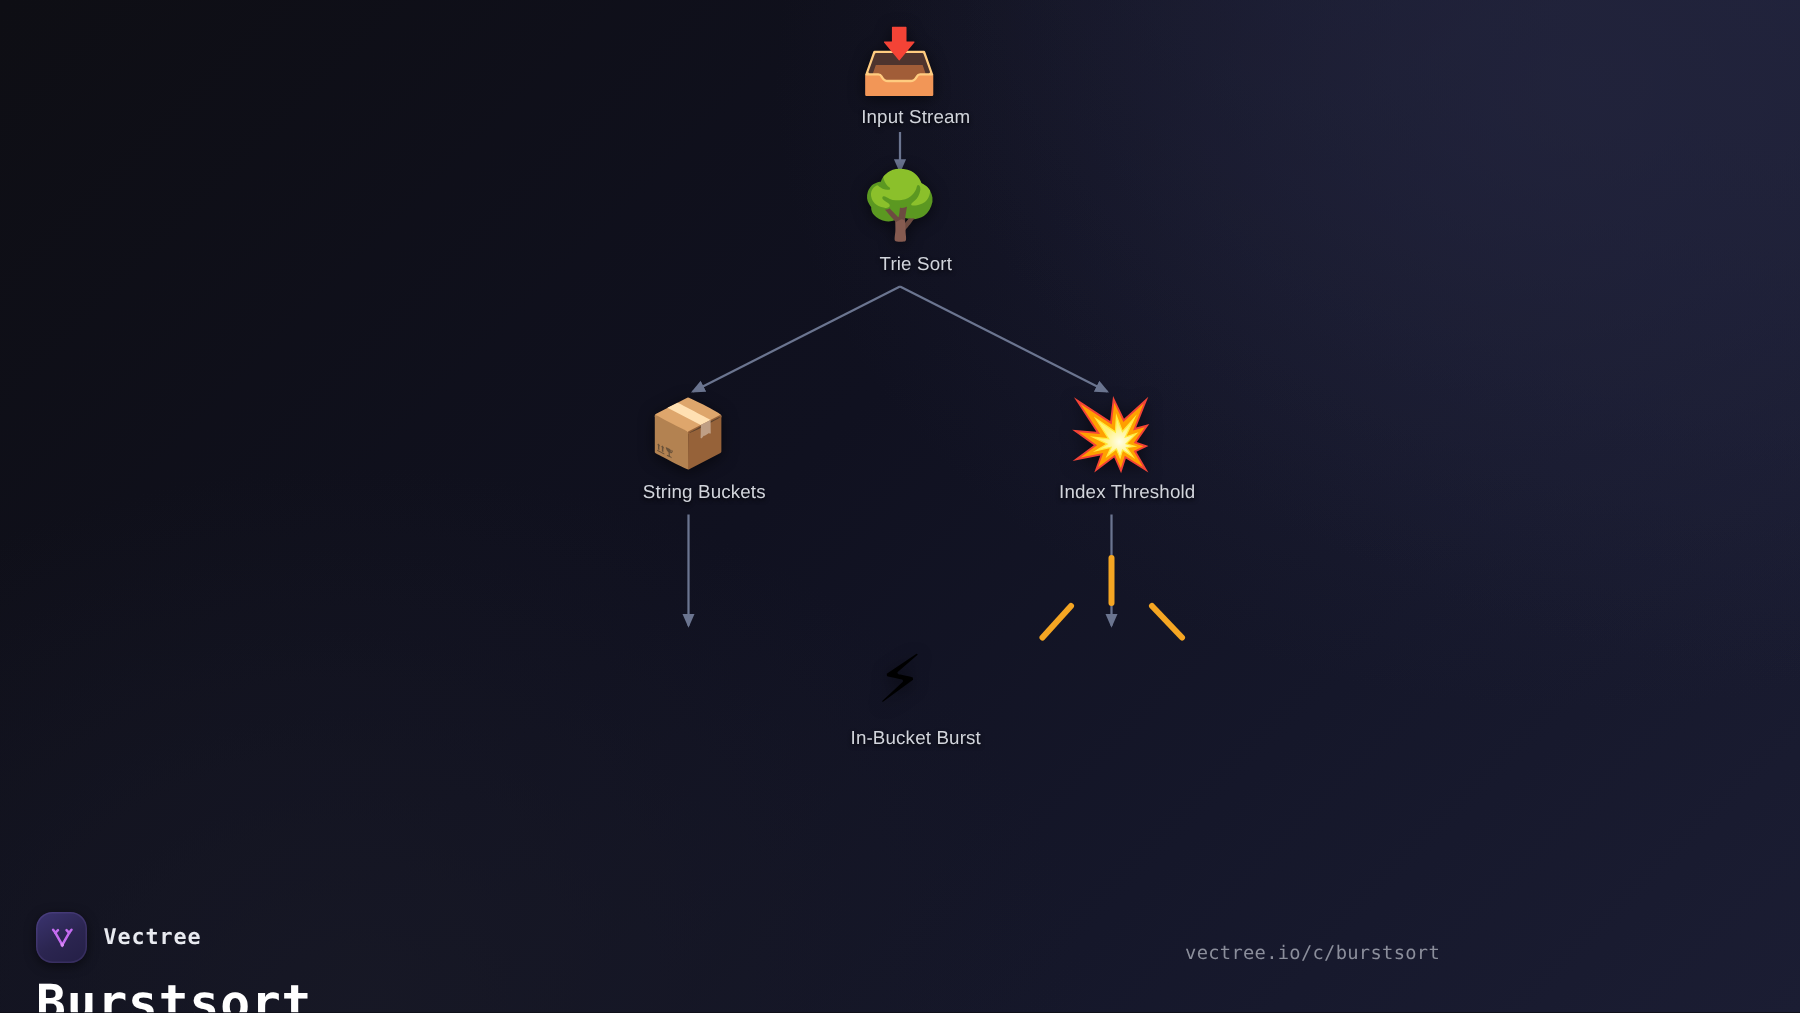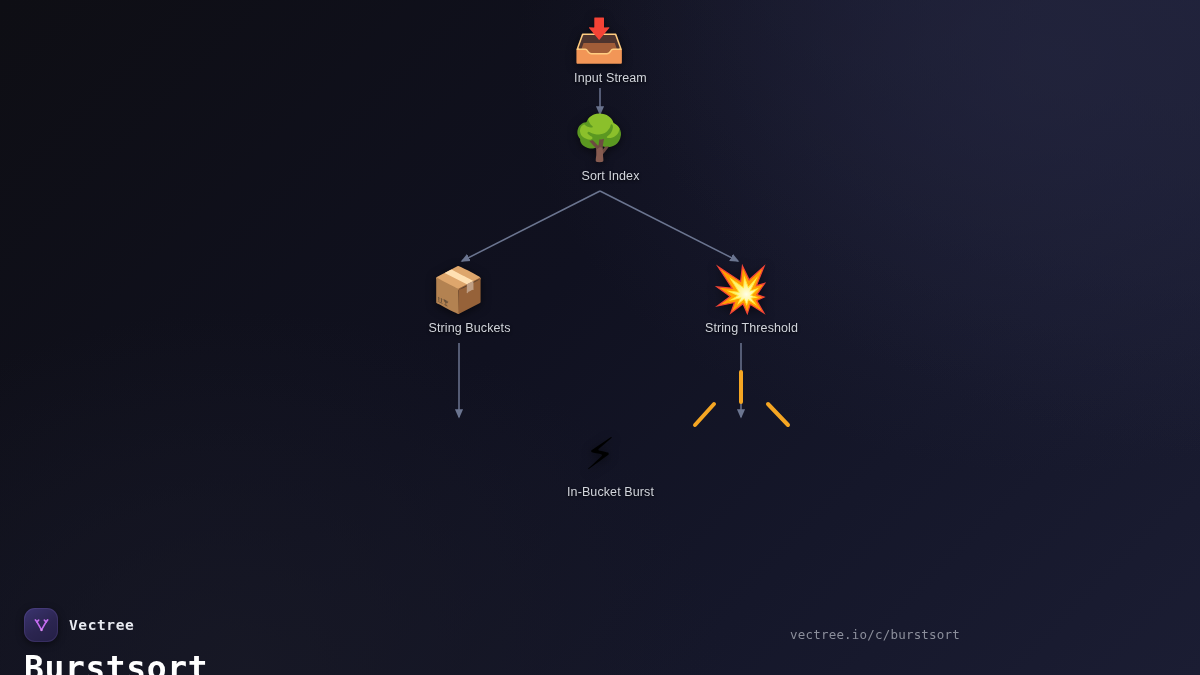--- a/index.html
+++ b/index.html
@@ -135,31 +135,31 @@
     </g>
   </svg>
 
   <div class="node" style="left:600px; top:20px;">
     <span class="node-icon" style="font-size:42px;">📥</span>
     <span class="node-label">Input Stream</span>
   </div>
 
   <div class="node" style="left:600px; top:116px;">
     <span class="node-icon" style="font-size:44px;">🌳</span>
-    <span class="node-label">Sort Index</span>
+    <span class="node-label">Trie Sort</span>
   </div>
 
   <div class="node" style="left:459px; top:268px;">
     <span class="node-icon" style="font-size:44px;">📦</span>
     <span class="node-label">String Buckets</span>
   </div>
 
   <div class="node" style="left:741px; top:266px;">
     <span class="node-icon" style="font-size:46px;">💥</span>
-    <span class="node-label">String Threshold</span>
+    <span class="node-label">Index Threshold</span>
   </div>
 
   <div class="node" style="left:600px; top:432px;">
     <span class="node-icon" style="font-size:44px;">⚡</span>
     <span class="node-label">In-Bucket Burst</span>
   </div>
 
   <div id="footer">
 
     <div id="brand-row">

